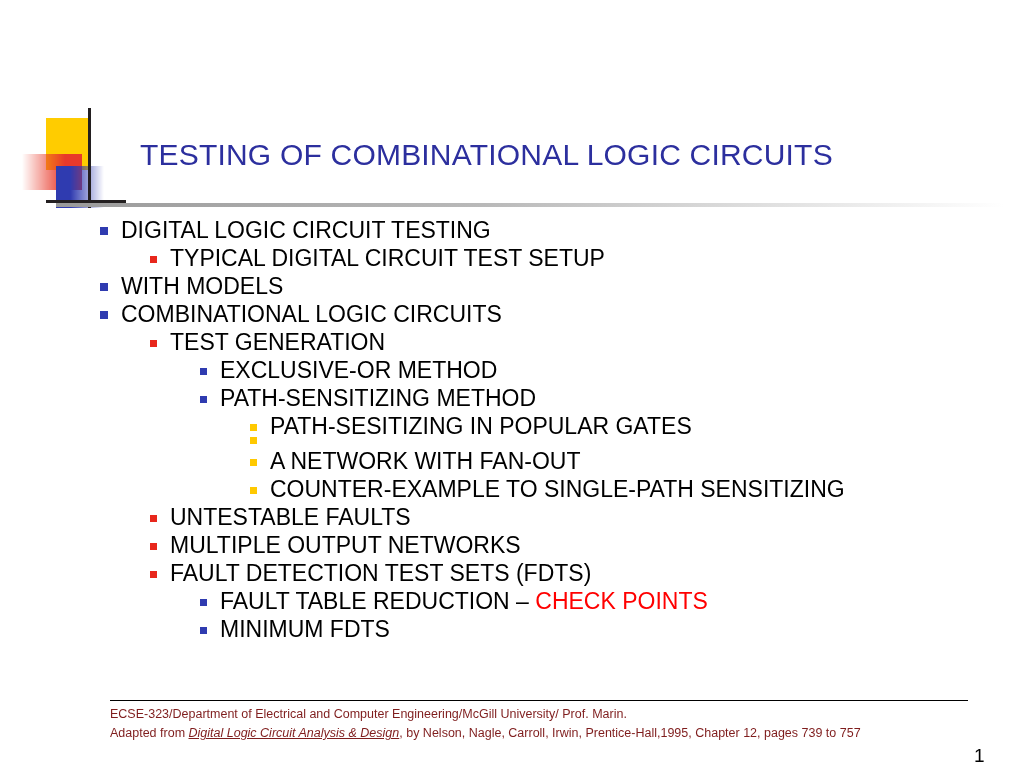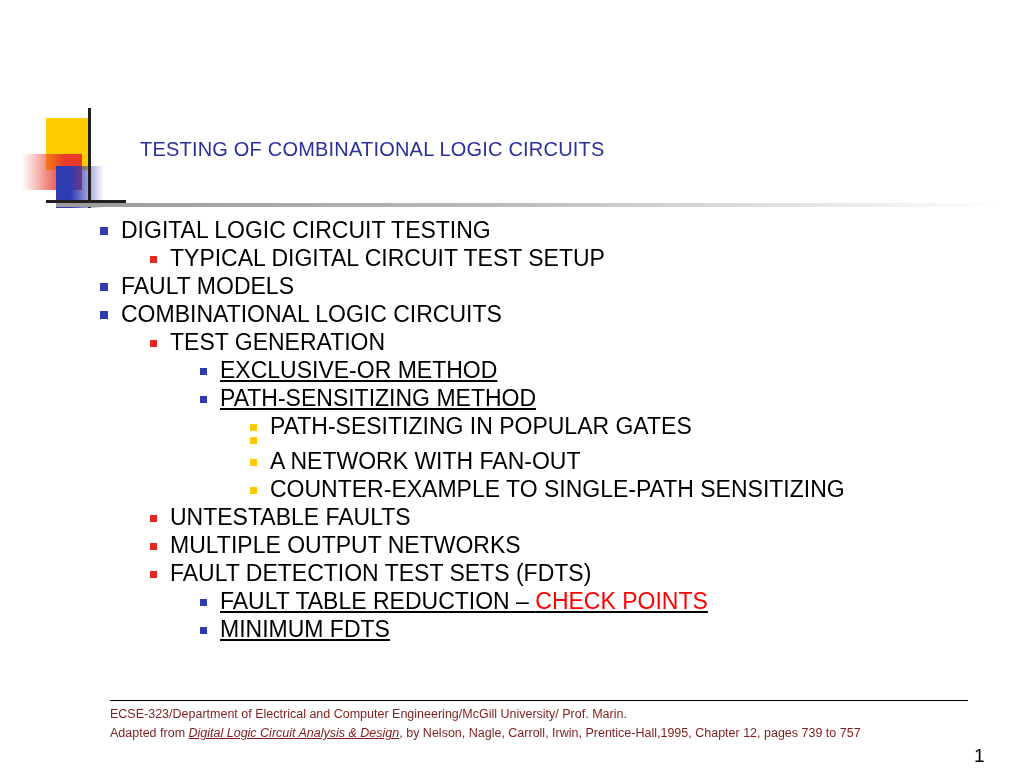--- a/index.html
+++ b/index.html
@@ -58,21 +58,21 @@
     width: 80px; height: 3px;
     background: #231f20;
   }
 
   
   .title {
     position: absolute;
     left: 140px;
     top: 138px;
     width: 860px;
-    font-size: 20px;
+    font-size: 30px;
     color: #2c2f9e;
     letter-spacing: 0.2px;
     white-space: nowrap;
   }
 
   
   .title-rule {
     position: absolute;
     left: 56px;
     top: 203px;
@@ -106,21 +106,21 @@
   .b-red   { background: #e8271c; }
   .b-gold  { background: #ffc900; }
 
   .txt {
     font-size: 23px;
     color: #000000;
     white-space: nowrap;
   }
   .lvl1 { padding-left: 0px; }
   .lvl2 { padding-left: 50px; }
-  .lvl3 { padding-left: 100px; text-decoration: underline; }
+  .lvl3 { padding-left: 100px; }
   .lvl4 { padding-left: 150px; }
 
   .lvl2 .bullet { width: 7px; height: 7px; margin-right: 13px; }
   .lvl3 .bullet { width: 7px; height: 7px; margin-right: 13px; }
   .lvl4 .bullet { width: 7px; height: 7px; margin-right: 13px; }
 
   .hl-red { color: #ff0000; }
 
   
   .footer-rule {
@@ -171,21 +171,21 @@
   </div>
 
 
   <div class="row lvl2">
     <span class="bullet b-red"></span>
     <span class="txt">TYPICAL DIGITAL CIRCUIT TEST SETUP</span>
   </div>
 
   <div class="row lvl1">
     <span class="bullet b-blue"></span>
-    <span class="txt">FAULT MODELS</span>
+    <span class="txt">WITH MODELS</span>
   </div>
 
   <div class="row lvl1">
     <span class="bullet b-blue"></span>
     <span class="txt">COMBINATIONAL LOGIC CIRCUITS</span>
   </div>
 
   <div class="row lvl2">
     <span class="bullet b-red"></span>
     <span class="txt">TEST GENERATION</span>

